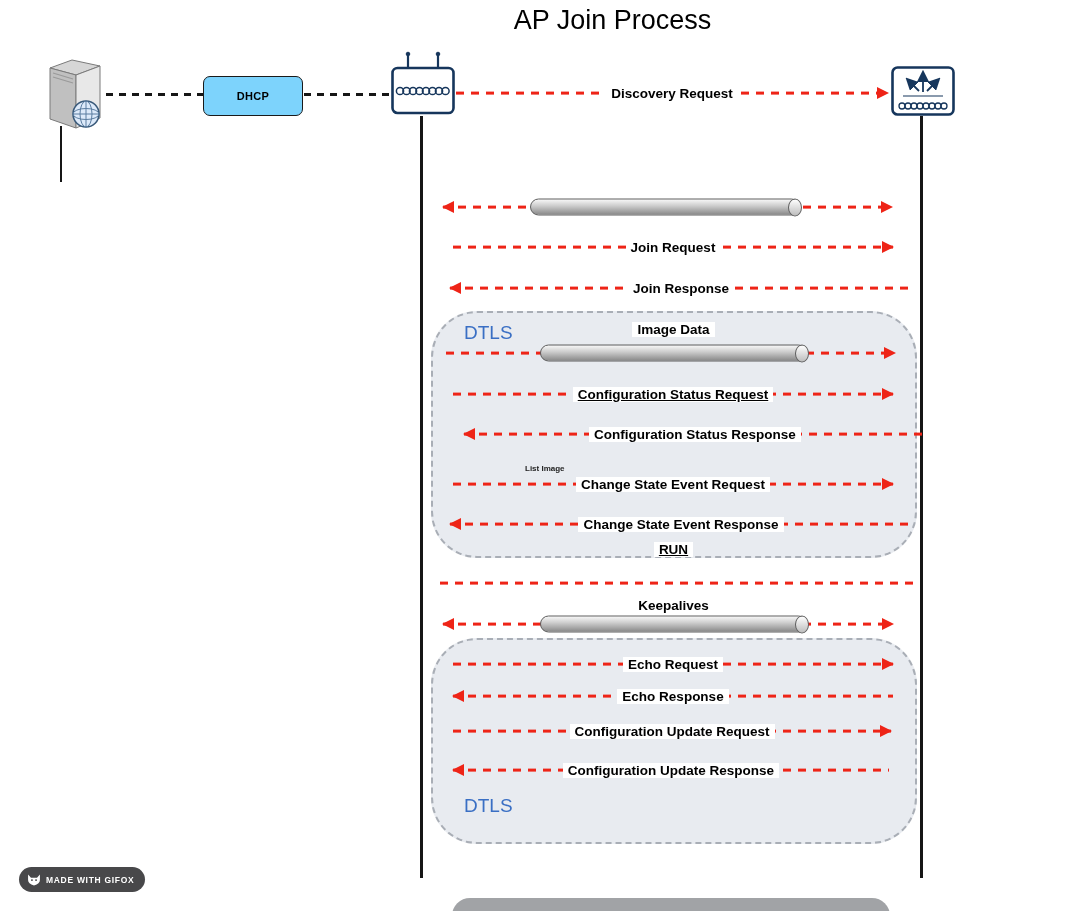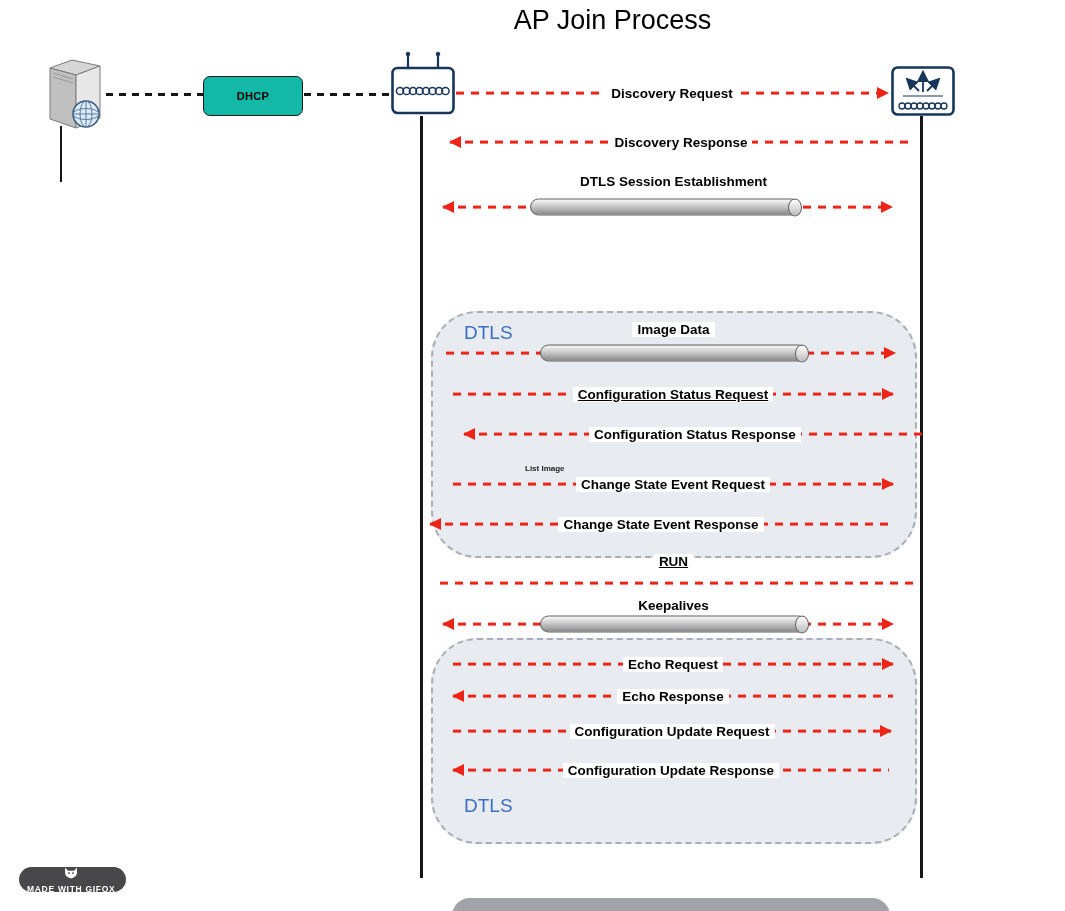--- a/index.html
+++ b/index.html
@@ -8,21 +8,21 @@
   #canvas { position: relative; width: 971px; height: 911px; background: #fff; overflow: hidden; }
 
   .title { position: absolute; left: 300px; top: 5px; width: 625px; text-align: center;
            font-size: 27px; color: #000; }
 
   .lifeline { position: absolute; top: 116px; width: 2.5px; height: 762px; background: var(--lifeline-black, #161616); }
   .vline    { position: absolute; width: 2px; background: var(--lifeline-black, #161616); }
   .dashb    { position: absolute; height: 3px;
               background: repeating-linear-gradient(90deg, #161616 0 7px, transparent 7px 13px); }
 
-  .node-box { position: absolute; background: #14b8a6; border: 1.6px solid #1a1a1a; border-radius: 7px;
+  .node-box { position: absolute; background: #7dd3fc; border: 1.6px solid #1a1a1a; border-radius: 7px;
               display: flex; align-items: center; justify-content: center;
               font-size: 11px; font-weight: 700; letter-spacing: .3px; }
   .icon { position: absolute; line-height: 0; }
 
   .group { position: absolute; background: var(--group-bg, #e8ebf0);
            border: 2px dashed #a9aeb6; border-radius: 46px; z-index: 0; }
   .dtls-tag { position: absolute; font-size: 19px; color: var(--dtls-blue, #3a6fc4); z-index: 3; }
 
   .msg { position: absolute; height: 18px; display: flex; align-items: center; justify-content: center; z-index: 2; }
   .dash { position: absolute; left: 0; right: 0; top: 50%; height: 2.8px; transform: translateY(-50%);
@@ -41,21 +41,21 @@
          background: linear-gradient(180deg, #f7f7f7 0%, #cfcfcf 40%, #8a8a8a 100%); }
   .cyl::after { content: ""; position: absolute; right: -3px; top: -1px; width: 12px; height: 16px;
                 border: 1px solid #5e5e5e; border-radius: 50%;
                 background: linear-gradient(180deg, #ffffff, #bdbdbd); }
 
   .annotation { position: absolute; font-size: 8px; font-weight: 700; color: #222; z-index: 3; }
   .stub { position: absolute; background: #a1a3a6; border-radius: 18px; }
 
   .badge { position: absolute; display: flex; align-items: center; gap: 5px;
            background: rgba(47,47,49,.88); color: #fff; border-radius: 13px;
-           padding: 0 11px 0 8px; height: 25px; font-size: 8.5px; font-weight: 700; letter-spacing: .7px; flex-direction: column; }
+           padding: 0 11px 0 8px; height: 25px; font-size: 8.5px; font-weight: 700; letter-spacing: .7px; }
 </style>
 </head>
 <body>
 
 <div id="canvas">
 
   <div class="title">AP Join Process</div>
 
   <div class="icon" style="left:44px; top:56px;">
     <svg width="64" height="78" viewBox="0 0 64 78">
@@ -139,37 +139,39 @@
   <div class="group" style="left:431px; top:638px; width:486px; height:206px;"></div>
   <div class="dtls-tag" style="left:464px; top:322px;">DTLS</div>
   <div class="dtls-tag" style="left:464px; top:795px;">DTLS</div>
 
   <div class="msg" style="left:456px; top:84px; width:432px;">
     <i class="dash"></i>
     <i class="ah r"></i>
     <span class="lbl">Discovery Request</span>
   </div>
 
-  <div class="msg" style="left:450px; top:133px; width:462px;">
-    <i class="dash"></i>
-    <i class="ah l"></i>
-    <span class="lbl">Discovery Response</span>
-  </div>
-
-  <div class="float-lbl" style="left:430px; top:174px; width:487px;">
-    <span class="lbl">DTLS Session Establishment</span>
-  </div>
+
   <div class="msg" style="left:443px; top:198px; width:449px;">
     <i class="dash"></i>
     <i class="ah l"></i>
     <i class="ah r"></i>
     <i class="cyl" style="left:87px; width:270px;"></i>
   </div>
 
-
+  <div class="msg" style="left:453px; top:238px; width:440px;">
+    <i class="dash"></i>
+    <i class="ah r"></i>
+    <span class="lbl">Join Request</span>
+  </div>
+
+  <div class="msg" style="left:450px; top:279px; width:462px;">
+    <i class="dash"></i>
+    <i class="ah l"></i>
+    <span class="lbl">Join Response</span>
+  </div>
 
   <div class="float-lbl" style="left:430px; top:322px; width:487px;">
     <span class="lbl">Image Data</span>
   </div>
   <div class="msg" style="left:446px; top:344px; width:449px;">
     <i class="dash"></i>
     <i class="ah r"></i>
     <i class="cyl" style="left:94px; width:267px;"></i>
   </div>
 
@@ -186,27 +188,27 @@
   </div>
 
   <div class="annotation" style="left:525px; top:464px;">List Image</div>
 
   <div class="msg" style="left:453px; top:475px; width:440px;">
     <i class="dash"></i>
     <i class="ah r"></i>
     <span class="lbl">Change State Event Request</span>
   </div>
 
-  <div class="msg" style="left:430px; top:515px; width:462px;">
+  <div class="msg" style="left:450px; top:515px; width:462px;">
     <i class="dash"></i>
     <i class="ah l"></i>
     <span class="lbl">Change State Event Response</span>
   </div>
 
-  <div class="float-lbl" style="left:430px; top:554px; width:487px;text-decoration:underline;">
+  <div class="float-lbl" style="left:430px; top:542px; width:487px;text-decoration:underline;">
     <span class="lbl">RUN</span>
   </div>
   <div class="msg" style="left:440px; top:574px; width:475px;">
     <i class="dash"></i>
   </div>
 
   <div class="float-lbl" style="left:430px; top:598px; width:487px;">
     <span class="lbl">Keepalives</span>
   </div>
   <div class="msg" style="left:443px; top:615px; width:450px;">

